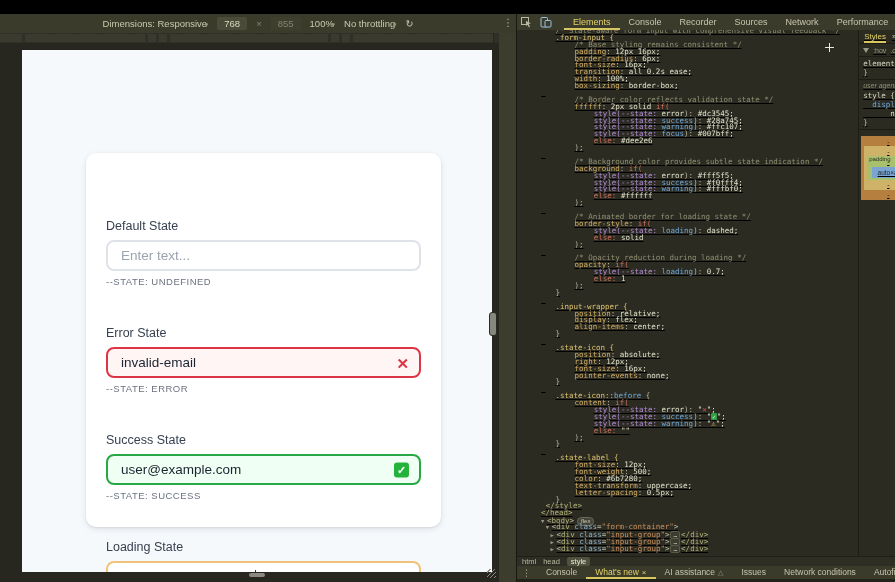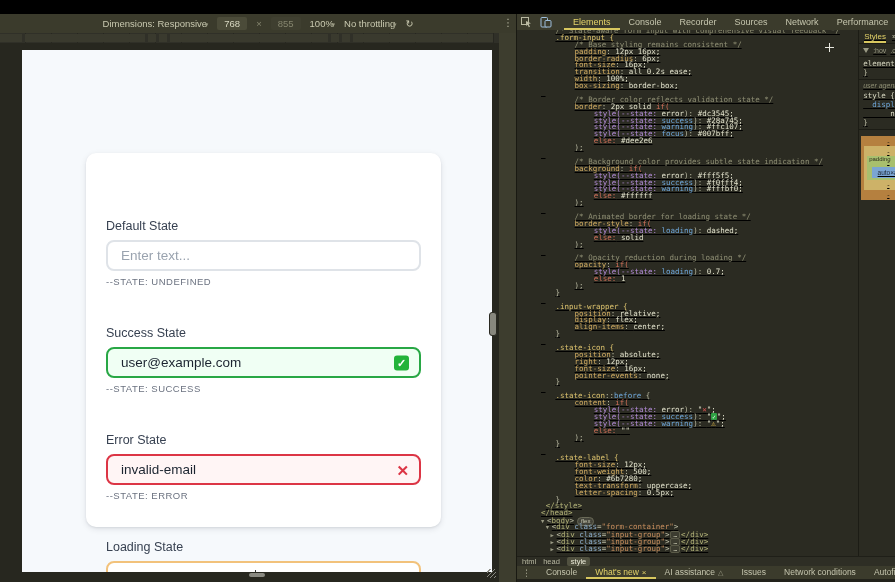--- a/index.html
+++ b/index.html
@@ -155,34 +155,34 @@
       <div class="card">
         <div id="page-form">
             <div class="fgroup">
               <div class="flabel">Default State</div>
               <div class="fbox st-default">
                 <span class="ph">Enter text...</span>
               </div>
               <div class="fstate">--STATE: UNDEFINED</div>
             </div>
             <div class="fgroup">
+              <div class="flabel">Error State</div>
+              <div class="fbox st-error">
+                <span>invalid-email</span>
+                <span class="ic-cross">✕</span>
+              </div>
+              <div class="fstate">--STATE: ERROR</div>
+            </div>
+            <div class="fgroup">
               <div class="flabel">Success State</div>
               <div class="fbox st-success">
                 <span>user@example.com</span>
                 <span class="ic-check">✓</span>
               </div>
               <div class="fstate">--STATE: SUCCESS</div>
-            </div>
-            <div class="fgroup">
-              <div class="flabel">Error State</div>
-              <div class="fbox st-error">
-                <span>invalid-email</span>
-                <span class="ic-cross">✕</span>
-              </div>
-              <div class="fstate">--STATE: ERROR</div>
             </div>
             <div class="fgroup">
               <div class="flabel">Loading State</div>
               <div class="fbox st-loading">
                 <span>Checking availability...</span>
                 <span class="caretbar"></span>
               </div>
             </div>
           </div>
       </div>
@@ -226,21 +226,21 @@
         <div class="cl" style="padding-left: 14.4px;"><span class="tsel">.form-input {</span></div>
         <div class="cl" style="padding-left: 33.6px;"><span class="tc">/* Base styling remains consistent */</span></div>
         <div class="cl" style="padding-left: 33.6px;"><span class="tp">padding</span><span class="tpunc">: </span><span class="tv">12px 16px;</span></div>
         <div class="cl" style="padding-left: 33.6px;"><span class="tp">border-radius</span><span class="tpunc">: </span><span class="tv">6px;</span></div>
         <div class="cl" style="padding-left: 33.6px;"><span class="tp">font-size</span><span class="tpunc">: </span><span class="tv">16px;</span></div>
         <div class="cl" style="padding-left: 33.6px;"><span class="tp">transition</span><span class="tpunc">: </span><span class="tv">all 0.2s ease;</span></div>
         <div class="cl" style="padding-left: 33.6px;"><span class="tp">width</span><span class="tpunc">: </span><span class="tv">100%;</span></div>
         <div class="cl" style="padding-left: 33.6px;"><span class="tp">box-sizing</span><span class="tpunc">: </span><span class="tv">border-box;</span></div>
         <div class="cl" style="padding-left: 0px;">&nbsp;</div>
         <div class="cl" style="padding-left: 33.6px;"><span class="tc">/* Border color reflects validation state */</span></div>
-        <div class="cl" style="padding-left: 33.6px;"><span class="tp">border</span><span class="tpunc">: </span><span class="tv">2px solid </span><span class="tk">if(</span></div>
+        <div class="cl" style="padding-left: 33.6px;"><span class="tp">ffffff</span><span class="tpunc">: </span><span class="tv">2px solid </span><span class="tk">if(</span></div>
         <div class="cl" style="padding-left: 52.8px;"><span class="tf">style(--state:</span><span class="tpunc"> </span><span class="tv">error</span><span class="tpunc">): </span><span class="tv">#dc3545;</span></div>
         <div class="cl" style="padding-left: 52.8px;"><span class="tf">style(--state:</span><span class="tpunc"> </span><span class="ts">success</span><span class="tpunc">): </span><span class="tv">#28a745;</span></div>
         <div class="cl" style="padding-left: 52.8px;"><span class="tf">style(--state:</span><span class="tpunc"> </span><span class="ts">warning</span><span class="tpunc">): </span><span class="tv">#ffc107;</span></div>
         <div class="cl" style="padding-left: 52.8px;"><span class="tf">style(--state:</span><span class="tpunc"> </span><span class="ts">focus</span><span class="tpunc">): </span><span class="tv">#007bff;</span></div>
         <div class="cl" style="padding-left: 52.8px;"><span class="tk">else:</span><span class="tpunc"> </span><span class="tv">#dee2e6</span></div>
         <div class="cl" style="padding-left: 33.6px;"><span class="tpunc">);</span></div>
         <div class="cl" style="padding-left: 0px;">&nbsp;</div>
         <div class="cl" style="padding-left: 33.6px;"><span class="tc">/* Background color provides subtle state indication */</span></div>
         <div class="cl" style="padding-left: 33.6px;"><span class="tp">background</span><span class="tpunc">: </span><span class="tv"></span><span class="tk">if(</span></div>
         <div class="cl" style="padding-left: 52.8px;"><span class="tf">style(--state:</span><span class="tpunc"> </span><span class="tv">error</span><span class="tpunc">): </span><span class="tv">#fff5f5;</span></div>

